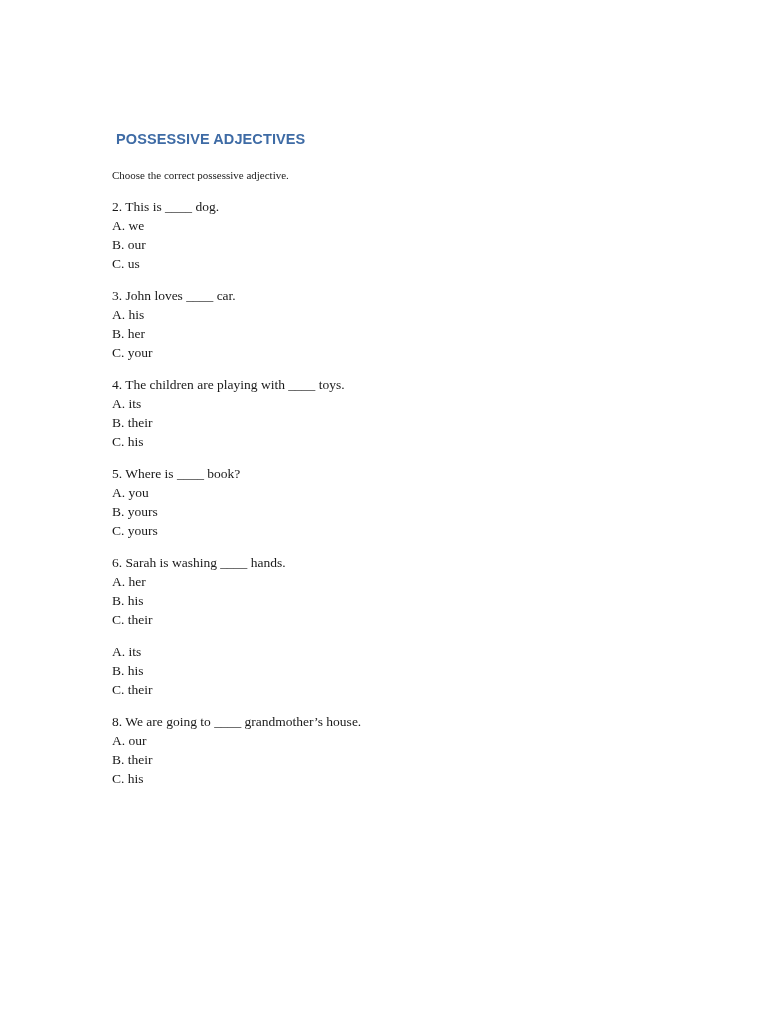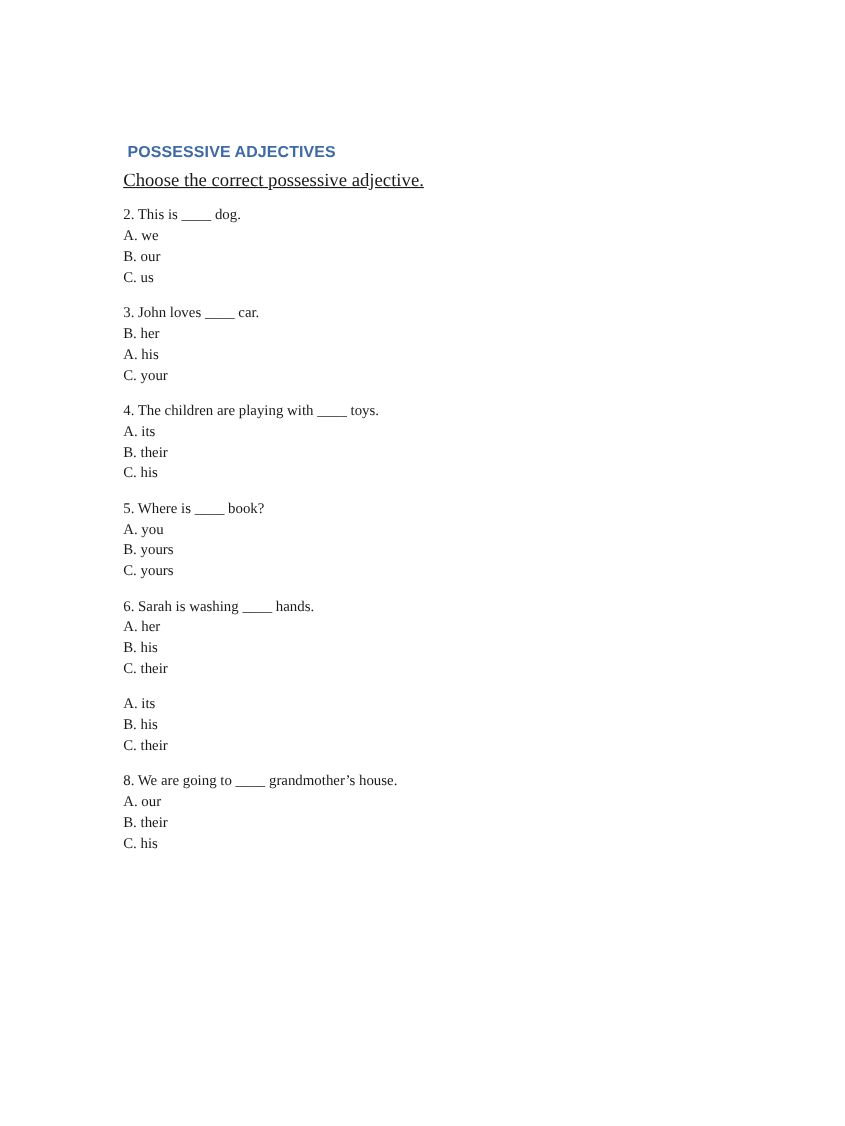--- a/index.html
+++ b/index.html
@@ -1,41 +1,41 @@
 <!DOCTYPE html>
 <html><head>
 <meta charset="utf-8">
 <style>
   html, body { margin: 0; padding: 0; }
   body { width: 768px; height: 1024px; background: #ffffff; position: relative; overflow: hidden;
          font-family: "Liberation Serif", "DejaVu Serif", serif; color: #1a1a1a; }
   .page { position: absolute; left: 112px; top: 124px; width: 560px; }
   .title { font-family: "Liberation Sans", "DejaVu Sans", sans-serif; font-weight: bold; color: #3e6ba5;
            font-size: 14.5px; letter-spacing: 0.1px; height: 22px; line-height: 22px; margin: 4px; }
-  .instr { font-size: 17px; height: 19px; line-height: 19px; margin: 4px 0 12px 0; text-decoration: underline; }
+  .instr { font-size: 11px; height: 19px; line-height: 19px; margin: 16px 0 12px 0; }
   .q { margin: 0 0 13px 0; }
   .line { font-size: 13.5px; height: 19px; line-height: 19px; white-space: pre; }
 </style>
 </head>
 <body>
 
 <div class="page">
   <div class="title">POSSESSIVE ADJECTIVES</div>
   <div class="instr">Choose the correct possessive adjective.</div>
   <div id="questions">
       <div class="q">
         <div class="line">2. This is ____ dog.</div>
         <div class="line">A. we</div>
         <div class="line">B. our</div>
         <div class="line">C. us</div>
       </div>
       <div class="q">
         <div class="line">3. John loves ____ car.</div>
+        <div class="line">A. his</div>
         <div class="line">B. her</div>
-        <div class="line">A. his</div>
         <div class="line">C. your</div>
       </div>
       <div class="q">
         <div class="line">4. The children are playing with ____ toys.</div>
         <div class="line">A. its</div>
         <div class="line">B. their</div>
         <div class="line">C. his</div>
       </div>
       <div class="q">
         <div class="line">5. Where is ____ book?</div>

